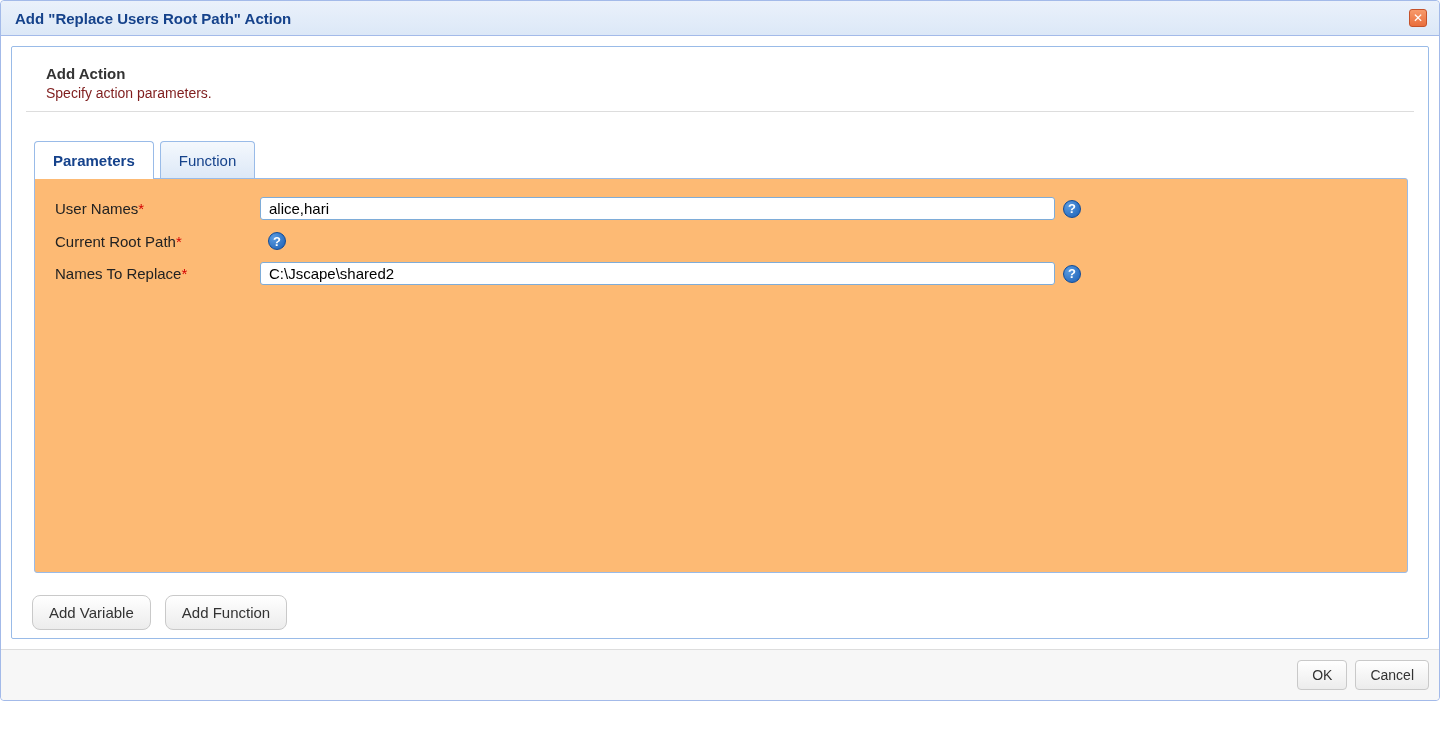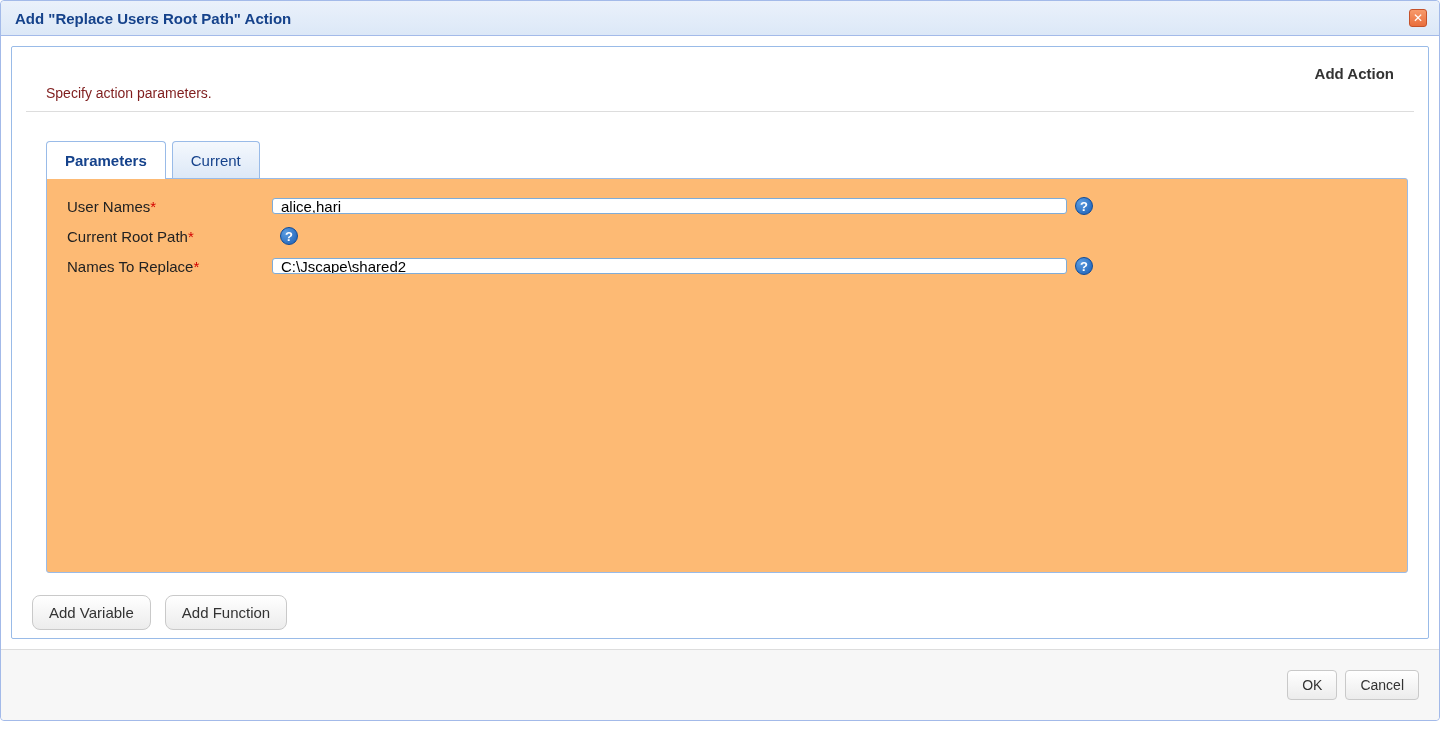--- a/index.html
+++ b/index.html
@@ -57,28 +57,27 @@
   }
   .panel-header {
     padding: 18px 20px 10px 20px;
     border-bottom: 1px solid #ddd;
     margin: 0 14px;
   }
   .panel-heading {
     font-weight: bold;
     font-size: 15px;
     margin: 0 0 3px 0;
-    text-align: right;
   }
   .panel-sub {
     font-size: 14px;
     color: #7f1d1d;
   }
   .tabs-wrap {
-    margin: 28px 20px 0 16px;
+    margin: 28px 20px 0 4px;
     padding-left: 18px;
   }
   .tab-strip {
     display: flex;
     gap: 6px;
     position: relative;
   }
   .tab {
     border: 1px solid #99bbe8;
     border-bottom: none;
@@ -114,21 +113,21 @@
     margin-bottom: 12px;
   }
   .form-label {
     width: 205px;
     font-size: 15px;
     color: #222;
   }
   .req { color: #d40000; }
   .form-input {
     width: 795px;
-    height: 16px;
+    height: 23px;
     padding: 4px 8px;
     font-size: 15px;
     border: 1px solid #7eacd8;
     border-radius: 3px;
     outline: none;
   }
   .help-icon {
     width: 18px;
     height: 18px;
     margin-left: 8px;
@@ -153,21 +152,21 @@
     background: linear-gradient(#ffffff, #ececec);
     border-radius: 8px;
     padding: 8px 16px;
     font-size: 15px;
     color: #333;
     cursor: pointer;
   }
   .dialog-footer {
     border-top: 1px solid #ddd;
     background: #f7f7f7;
-    padding: 20px;
+    padding: 10px;
     display: flex;
     justify-content: flex-end;
     gap: 8px;
     border-bottom-left-radius: 4px;
     border-bottom-right-radius: 4px;
   }
   .btn-footer {
     border: 1px solid #c9c9c9;
     background: linear-gradient(#ffffff, #ececec);
     border-radius: 4px;
@@ -191,21 +190,21 @@
     <div class="inner-panel">
 
       <div class="panel-header">
         <div class="panel-heading">Add Action</div>
         <div class="panel-sub">Specify action parameters.</div>
       </div>
 
       <div class="tabs-wrap">
         <div class="tab-strip">
           <div class="tab active">Parameters</div>
-          <div class="tab inactive">Current</div>
+          <div class="tab inactive">Function</div>
         </div>
 
         <div class="tab-panel">
 
           <div class="form-row">
             <div class="form-label">
               <span>User Names</span><span class="req">*</span>
             </div>
             <input class="form-input" type="text" value="alice,hari" style="">
             <span class="help-icon">?</span>

